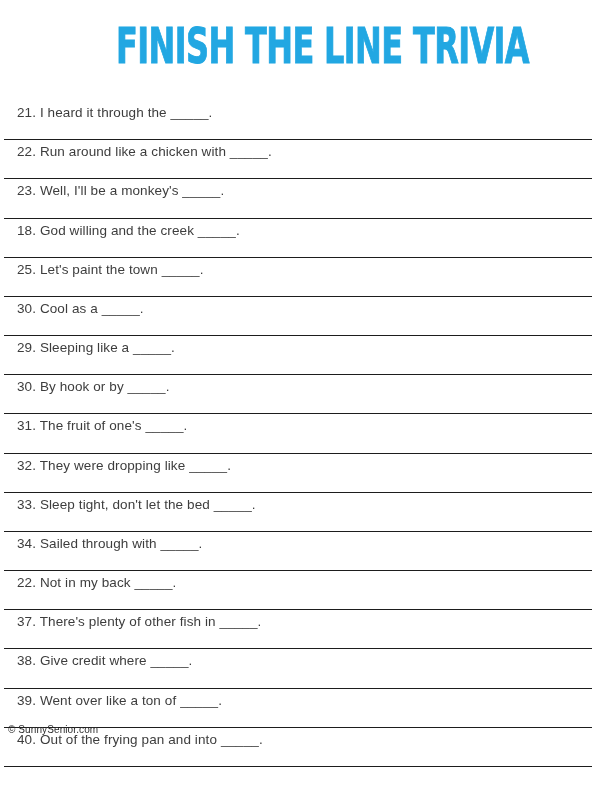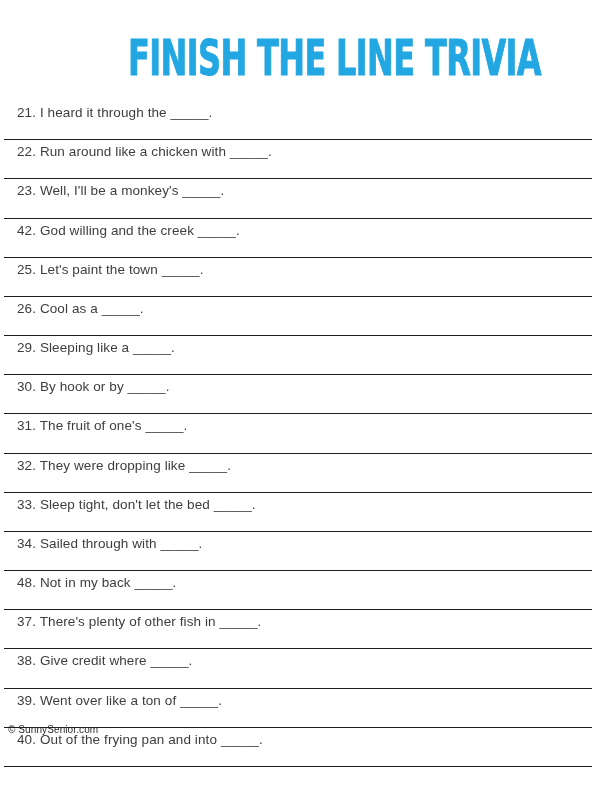--- a/index.html
+++ b/index.html
@@ -13,21 +13,21 @@
     height: 793px;
     background: #ffffff;
     font-family: "Liberation Sans", sans-serif;
     overflow: hidden;
   }
   .title {
     position: absolute;
     top: 21px;
     left: 0;
     right: 0;
-    margin: 12px;
+    margin: 0;
     text-align: center;
     line-height: 1;
   }
   .title-inner {
     display: inline-block;
     font-family: "DejaVu Sans", sans-serif;
     font-weight: bold;
     font-size: 50px;
     letter-spacing: -1px;
     color: #22A7E2;
@@ -73,30 +73,30 @@
 <div class="page">
 
   <h1 class="title">
     <span class="title-inner">FINISH THE LINE TRIVIA</span>
   </h1>
 
   <div class="questions">
     <div class="question-row"><span class="question-text">21. I heard it through the _____.</span></div>
     <div class="question-row"><span class="question-text">22. Run around like a chicken with _____.</span></div>
     <div class="question-row"><span class="question-text">23. Well, I'll be a monkey's _____.</span></div>
-    <div class="question-row"><span class="question-text">42. God willing and the creek _____.</span></div>
+    <div class="question-row"><span class="question-text">18. God willing and the creek _____.</span></div>
     <div class="question-row"><span class="question-text">25. Let's paint the town _____.</span></div>
-    <div class="question-row"><span class="question-text">26. Cool as a _____.</span></div>
+    <div class="question-row"><span class="question-text">30. Cool as a _____.</span></div>
     <div class="question-row"><span class="question-text">29. Sleeping like a _____.</span></div>
     <div class="question-row"><span class="question-text">30. By hook or by _____.</span></div>
     <div class="question-row"><span class="question-text">31. The fruit of one's _____.</span></div>
     <div class="question-row"><span class="question-text">32. They were dropping like _____.</span></div>
     <div class="question-row"><span class="question-text">33. Sleep tight, don't let the bed _____.</span></div>
     <div class="question-row"><span class="question-text">34. Sailed through with _____.</span></div>
-    <div class="question-row"><span class="question-text">48. Not in my back _____.</span></div>
+    <div class="question-row"><span class="question-text">22. Not in my back _____.</span></div>
     <div class="question-row"><span class="question-text">37. There's plenty of other fish in _____.</span></div>
     <div class="question-row"><span class="question-text">38. Give credit where _____.</span></div>
     <div class="question-row"><span class="question-text">39. Went over like a ton of _____.</span></div>
     <div class="question-row"><span class="question-text">40. Out of the frying pan and into _____.</span></div>
   </div>
 
   <div class="footer">
     <span>© SunnySenior.com</span>
   </div>
 

